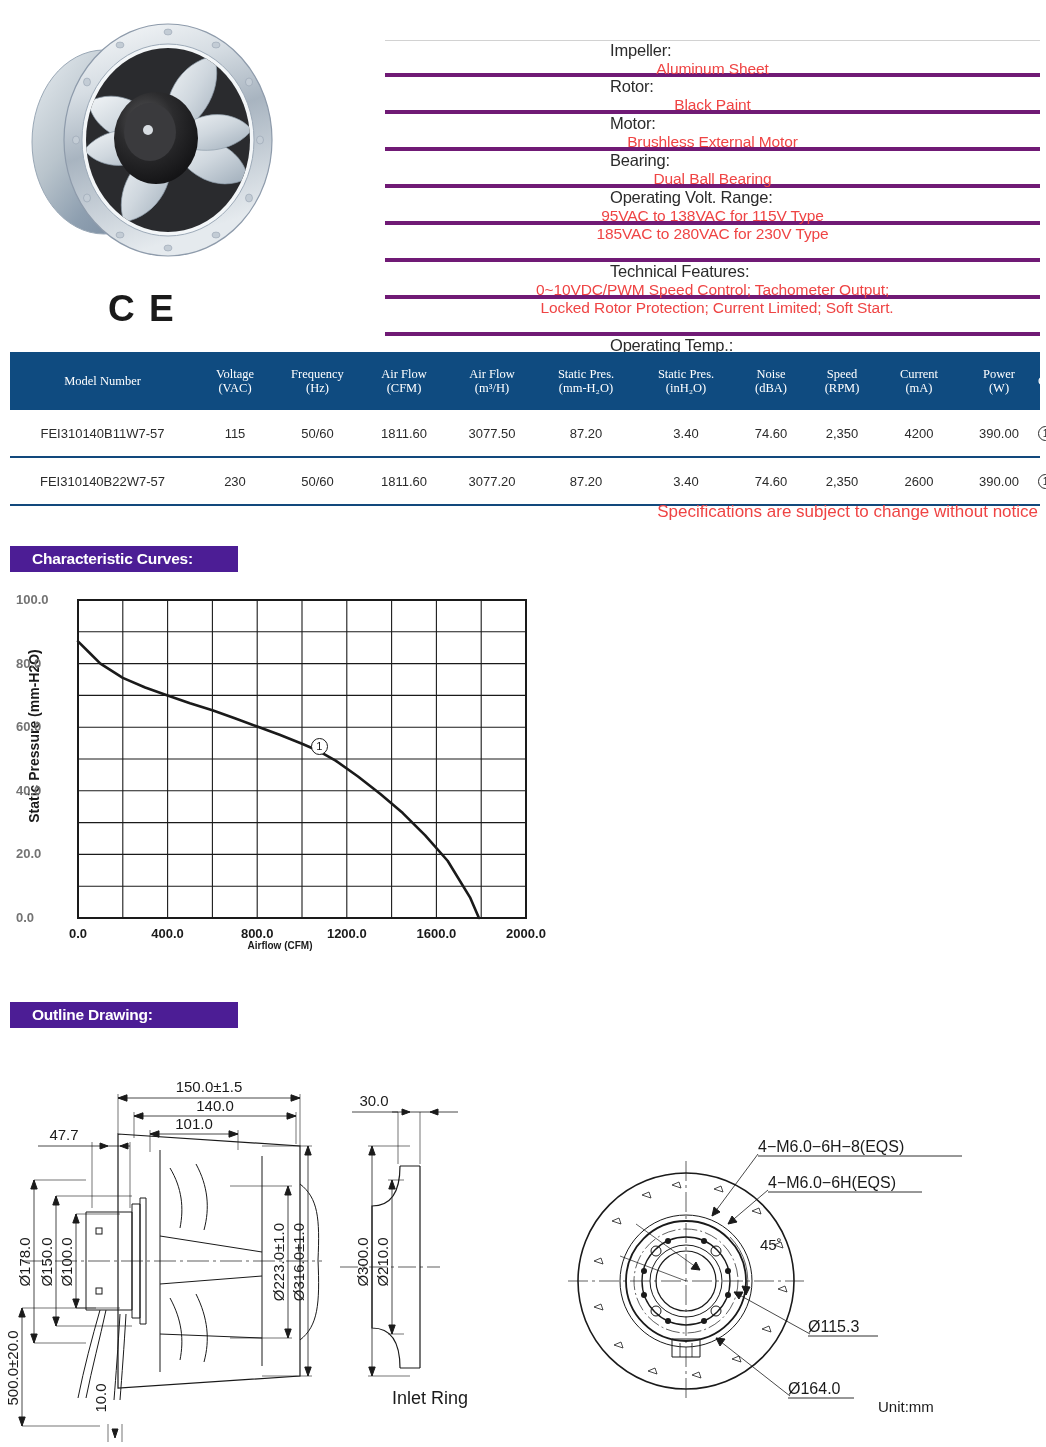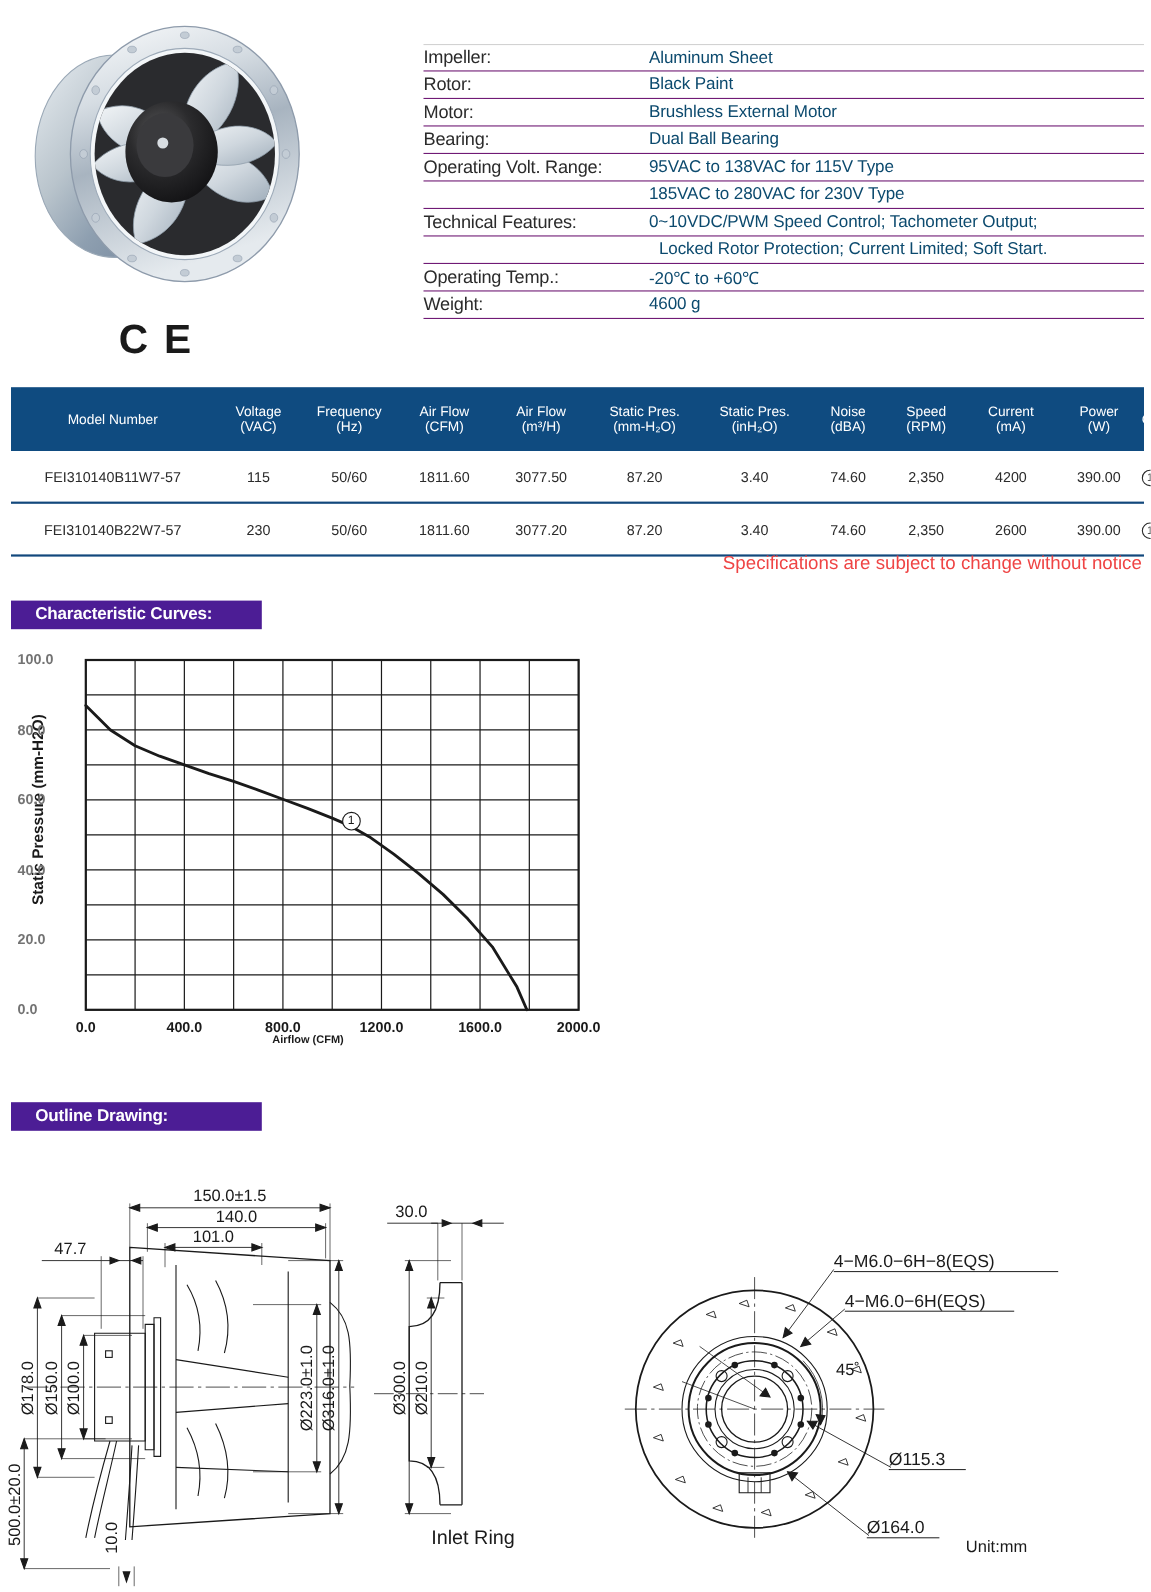--- a/index.html
+++ b/index.html
@@ -21,43 +21,43 @@
   .fan-svg { display:block; }
   #ce-mark {
     position:absolute; left:100px; top:278px;
     font-family:"Liberation Sans", sans-serif;
     font-size:37px; font-weight:700; color:#1a1a1a;
     letter-spacing:2px; line-height:1;
   }
 
   
   #spec-table { position:absolute; left:385px; top:40px; width:655px; }
-  .spec-row { display:flex; border-bottom:1px solid #701a75; height:25px; align-items:center; }
+  .spec-row { display:flex; border-bottom:4px solid #701a75; height:37px; align-items:center;flex-direction:column; }
   .spec-row:first-child { border-top:1px solid #d2d2d2; }
   .spec-label {
     width:205px; flex:none;
     font-size:16.5px; color:#2b2b2b;
     font-family:"Liberation Sans", sans-serif;
     letter-spacing:-0.2px;
   }
   .spec-value {
     flex:1;
-    font-size:15.5px; color:#0c4a6e;
+    font-size:15.5px; color:#ef4444;
     font-family:"Liberation Sans", sans-serif;
     letter-spacing:-0.1px;
   }
   .spec-value.indent { padding-left:9px; }
 
   
   #data-table { position:absolute; left:10px; top:352px; width:1030px; }
   .dt-head {
     display:flex; background:#0f4b80; color:#ffffff;
     height:58px; align-items:center;
   }
-  .dt-head .cell { font-size:12.5px; line-height:14px; text-align:center; font-weight:400; }
+  .dt-head .cell { font-size:12.5px; line-height:14px; text-align:center; font-weight:400;font-family:Liberation Serif, serif; }
   .dt-head .cell .l2 { display:block; }
   .dt-row {
     display:flex; height:48px; align-items:center;
     border-bottom:2.5px solid #12487c;
   }
   .dt-row .cell { font-size:13px; text-align:center; color:#2b2b2b; }
   .cell.c-model { width:185px; flex:none; }
   .cell.c-volt { width:80px; flex:none; }
   .cell.c-freq { width:85px; flex:none; }
   .cell.c-cfm { width:88px; flex:none; }

